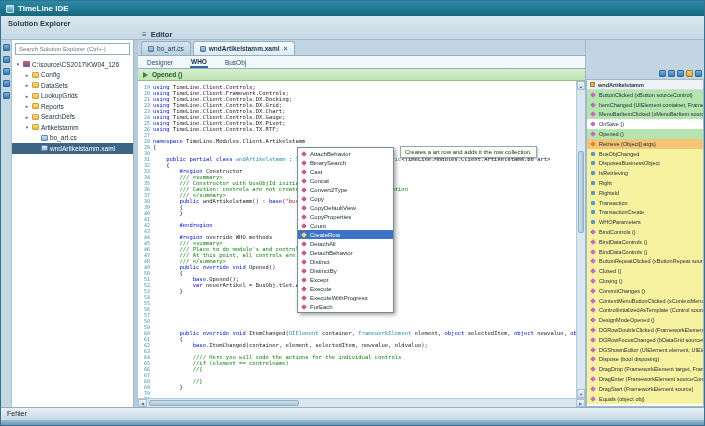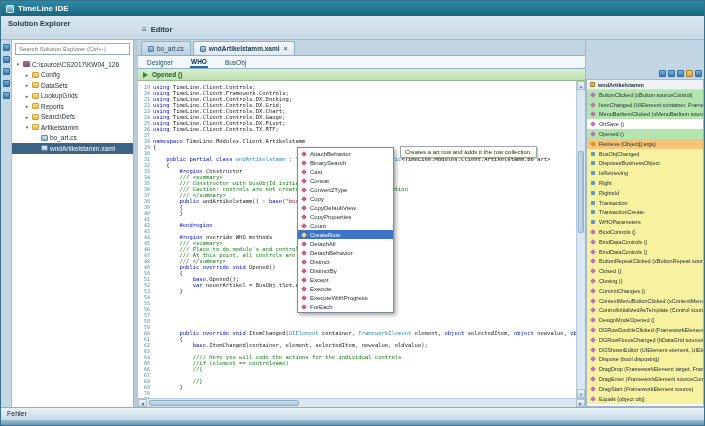--- a/index.html
+++ b/index.html
@@ -10,21 +10,21 @@
 
   
   .titlebar { height:15px; background:linear-gradient(#2c8aa4,#17677e); color:#fff;
               font-size:8px; font-weight:bold; display:flex; align-items:center; gap:4px; padding:0 5px; flex:none; }
   .appicon { width:8px; height:8px; background:linear-gradient(#9fd4e8,#3f93b3); border:1px solid #d5eef7; border-radius:1px; }
 
   
   .headerrow { height:24px; display:flex; background:linear-gradient(#dbe7f0,#c6d8e5); border-bottom:1px solid #9fb9cb;
                font-size:7.5px; font-weight:bold; color:#2a3a45; flex:none; }
   .se-hd { width:137px; padding:3px 0 0 7px; }
-  .ed-hd { flex:1; padding:3px 0 0 4px; display:flex; gap:4px; align-items:center; }
+  .ed-hd { flex:1; padding:3px 0 0 4px; display:flex; gap:4px; align-items:flex-end; }
   .burger::before { content:"≡"; color:#3a5a70; font-size:8px; line-height:7px; }
 
   .main { flex:1; display:flex; min-height:0; }
 
   
   .lstrip { width:11px; background:#c4d8e4; border-right:1px solid #a8c0d0; display:flex; flex-direction:column;
             align-items:center; padding-top:4px; gap:5px; flex:none; }
   .lstrip .ic { width:7px; height:7px; background:linear-gradient(#7fb4dd,#3f78ab); border:1px solid #2c6a9e; border-radius:1px; }
 
   

